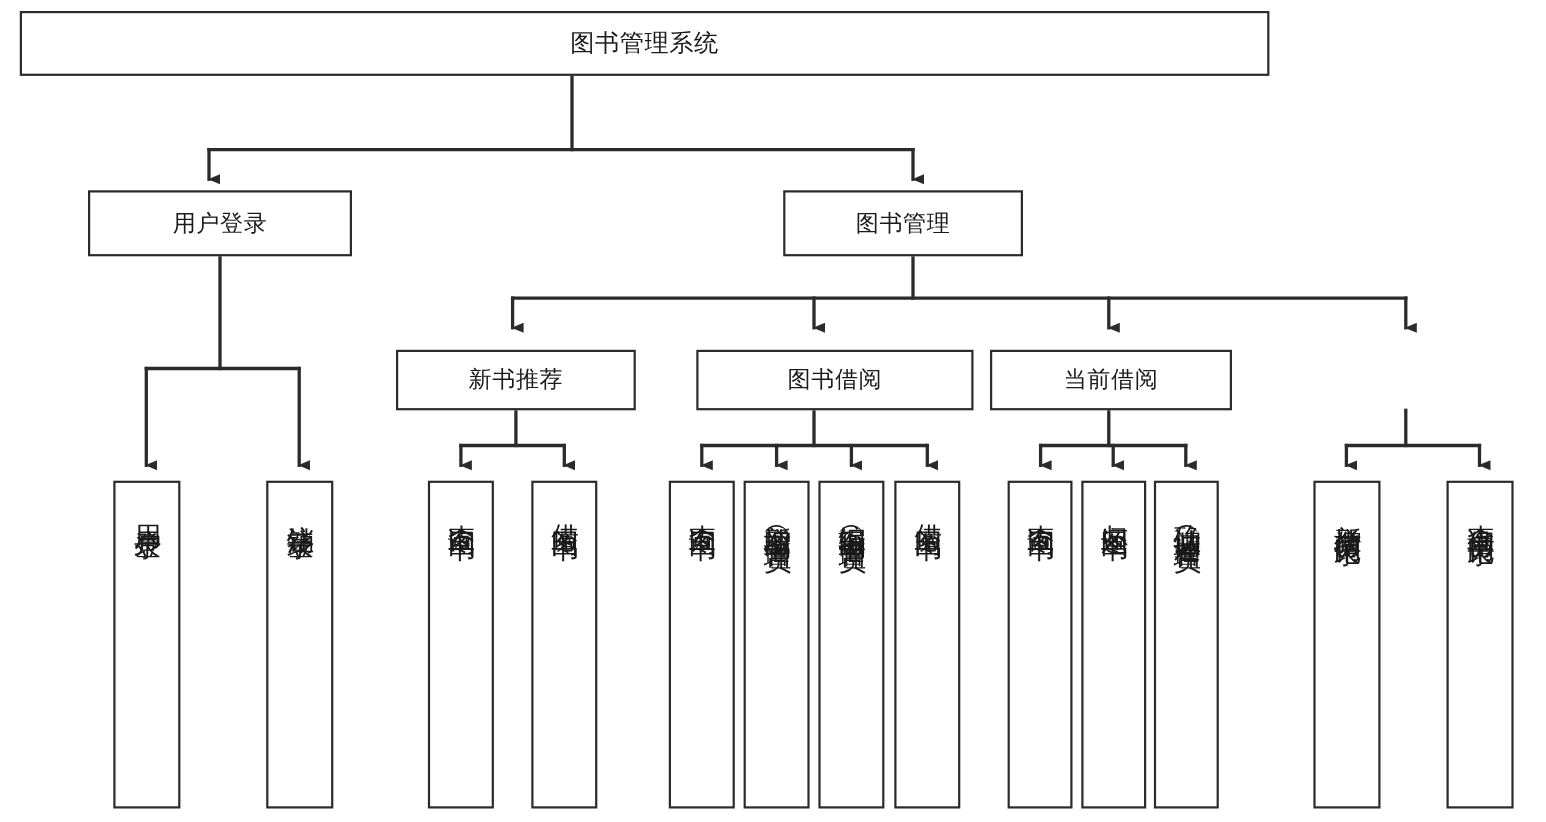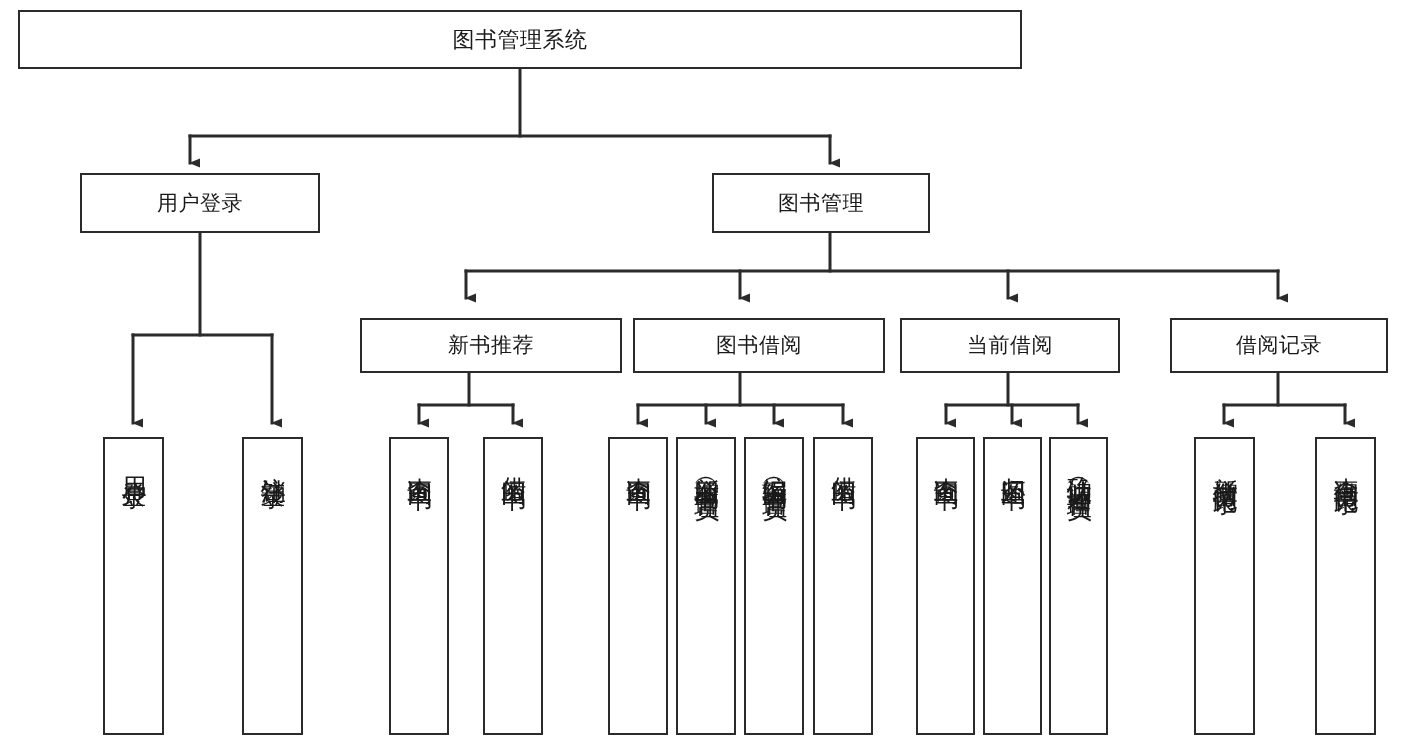--- a/index.html
+++ b/index.html
@@ -121,47 +121,44 @@
       <path d="M1012,405 L1012,423" marker-end="url(#arw)"></path>
       <path d="M1078,405 L1078,423" marker-end="url(#arw)"></path>
 
       <path d="M1278,373 L1278,405"></path>
       <path d="M1224,405 L1345,405"></path>
       <path d="M1224,405 L1224,423" marker-end="url(#arw)"></path>
       <path d="M1345,405 L1345,423" marker-end="url(#arw)"></path>
     </g>
   </svg>
 
-  <div class="node root horiz" style="left:18px; top:10px; width:1004px; height:59px;">
+  <div class="node root horiz" style="left:18px; top:10px; width:1136px; height:59px;">
     <span class="node-label">图书管理系统</span>
   </div>
 
   <div class="node horiz" style="left:80px; top:173px; width:240px; height:60px;">
     <span class="node-label">用户登录</span>
   </div>
 
   <div class="node horiz" style="left:712px; top:173px; width:218px; height:60px;">
     <span class="node-label">图书管理</span>
   </div>
 
-  <div class="node horiz" style="left:360px; top:318px; width:262px; height:55px;">
+  <div class="node horiz" style="left:360px; top:318px; width:218px; height:55px;">
     <span class="node-label">新书推荐</span>
   </div>
 
   <div class="node horiz" style="left:633px; top:318px; width:252px; height:55px;">
     <span class="node-label">图书借阅</span>
   </div>
 
   <div class="node horiz" style="left:900px; top:318px; width:220px; height:55px;">
     <span class="node-label">当前借阅</span>
   </div>
 
-  <div class="node horiz" style="left:1170px; top:318px; width:218px; height:55px;">
-    <span class="node-label">借阅记录</span>
-  </div>
 
   <div class="node vert" style="left:103px; top:437px; width:61px; height:298px;">
     <span class="node-label">用户登录</span>
   </div>
 
   <div class="node vert" style="left:242px; top:437px; width:61px; height:298px;">
     <span class="node-label">注销登录</span>
   </div>
 
   <div class="node vert" style="left:389px; top:437px; width:60px; height:298px;">

